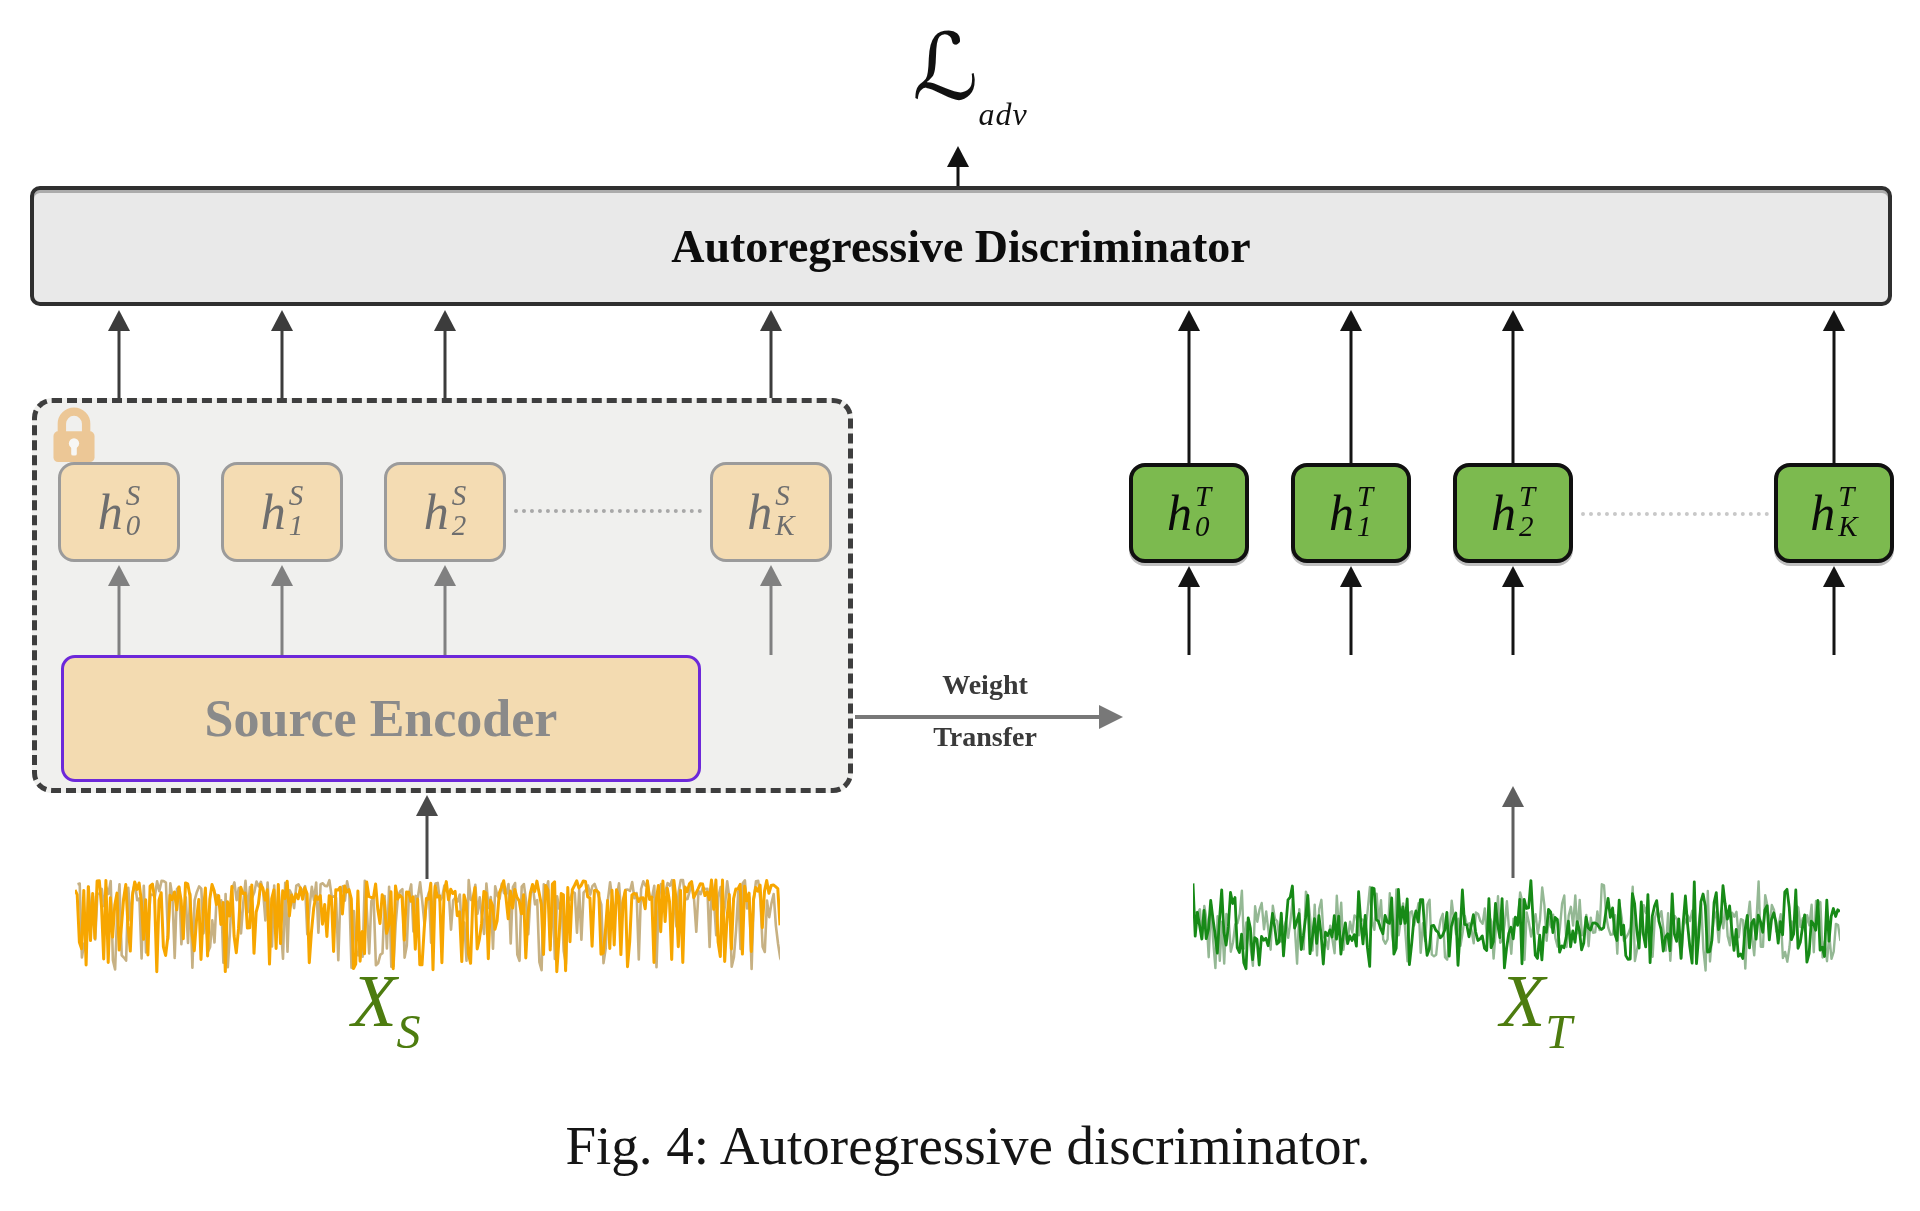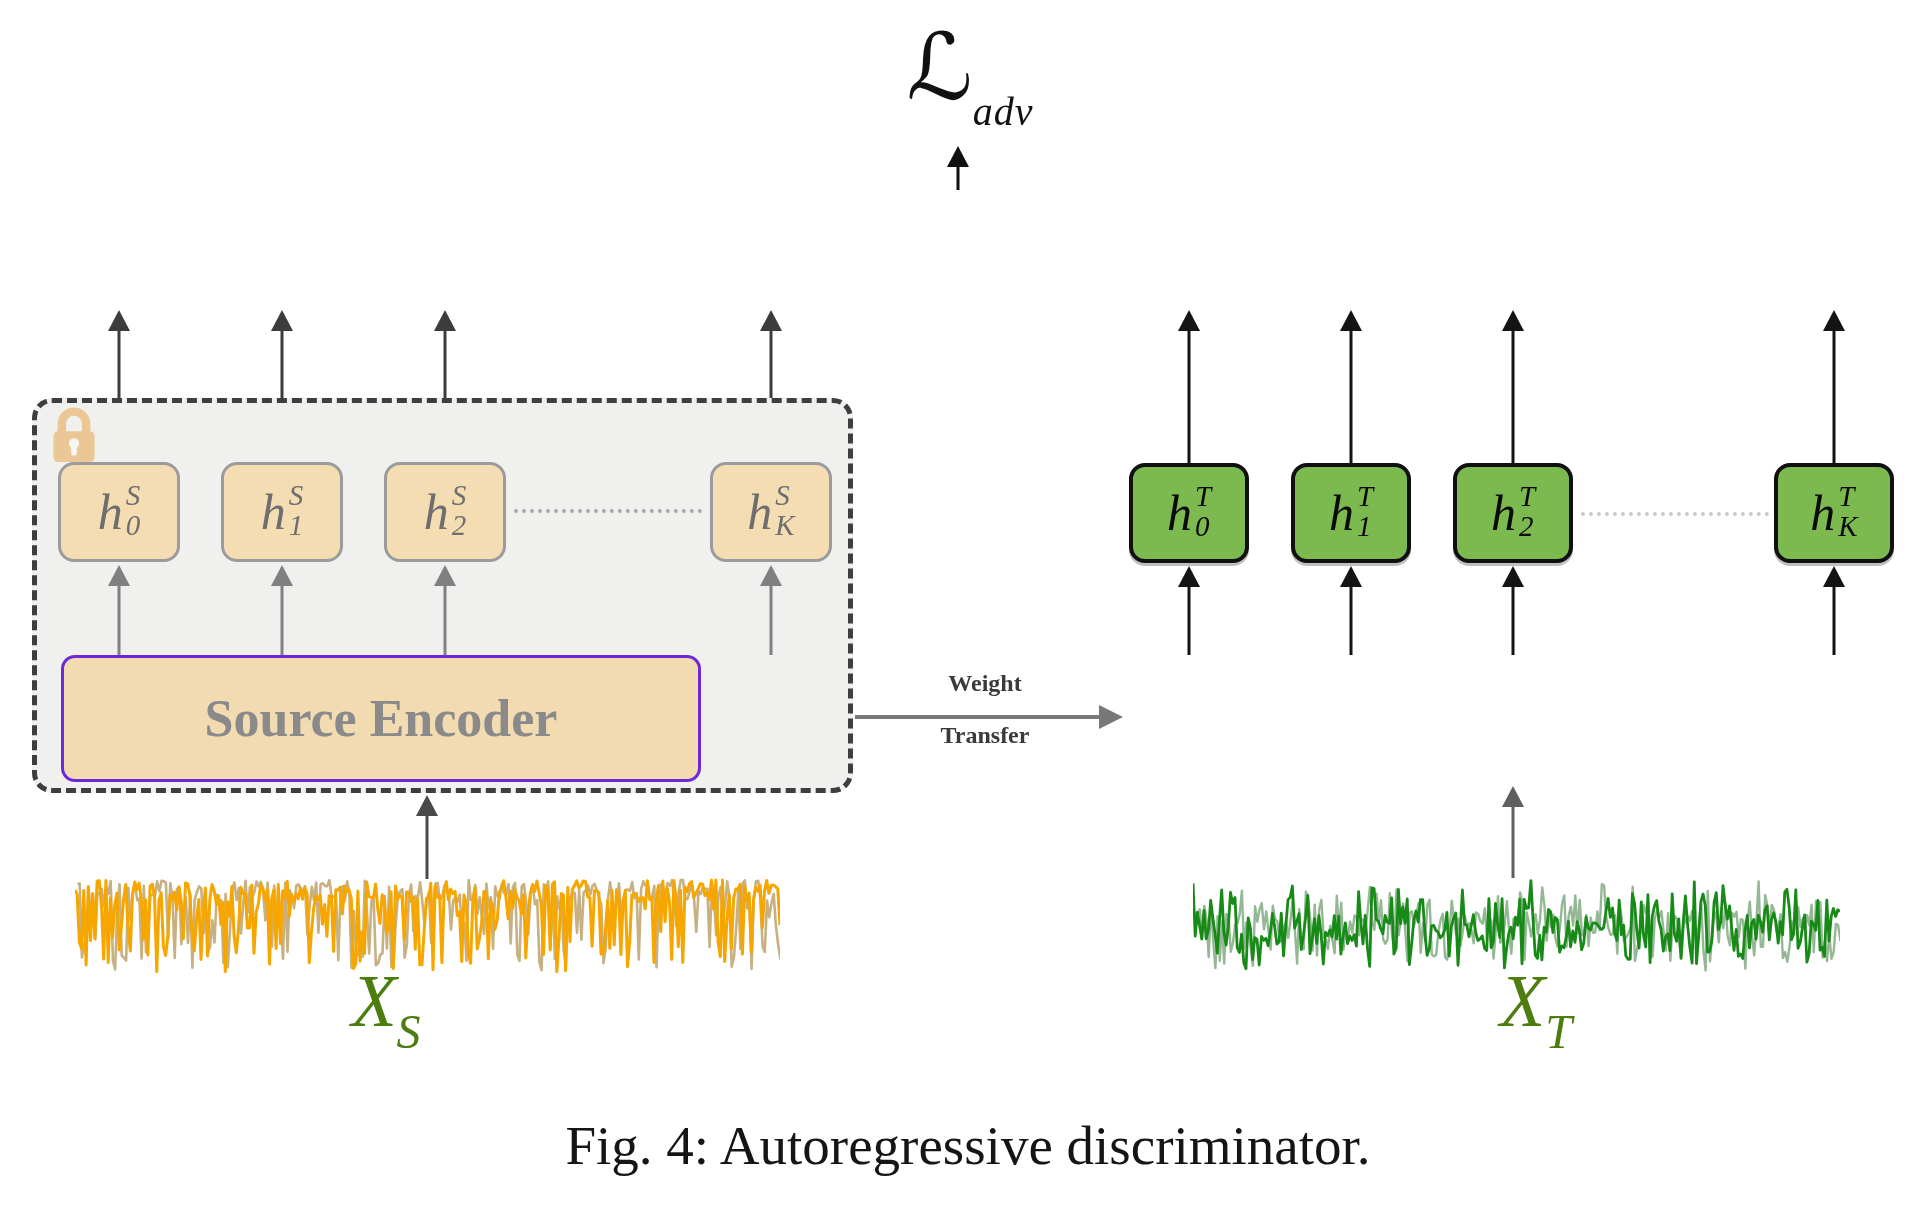--- a/index.html
+++ b/index.html
@@ -7,21 +7,21 @@
     position:relative; width:1920px; height:1211px; background:#ffffff;
     font-family:"Liberation Serif", serif; overflow:hidden;
   }
 
   
   .loss {
     position:absolute; left:850px; top:22px; width:240px; text-align:center;
     color:#111;
   }
   .loss .scriptL { font-family:"DejaVu Serif","DejaVu Sans",serif; font-style:italic; font-size:92px; line-height:1; }
-  .loss .lsub { font-family:"Liberation Serif",serif; font-style:italic; font-size:40px; vertical-align:-26px; letter-spacing:1px; }
+  .loss .lsub { font-family:"Liberation Serif",serif; font-style:italic; font-size:32px; vertical-align:-26px; letter-spacing:1px; }
 
   
   .varrow { position:absolute; width:24px; }
   .varrow .vline { position:absolute; left:50%; transform:translateX(-50%); top:12px; bottom:0; width:3px; background:currentColor; }
   .varrow .vhead { position:absolute; top:0; left:50%; transform:translateX(-50%); width:0; height:0;
     border-left:11px solid transparent; border-right:11px solid transparent; border-bottom:21px solid currentColor; }
 
   
   .harrow { position:absolute; height:28px; }
   .harrow .hline { position:absolute; left:0; right:16px; top:50%; height:4px; transform:translateY(-50%); background:currentColor; }
@@ -69,21 +69,21 @@
     background:#f3dbb1; border:3px solid #6d28d9; color:#8a8a8a;
   }
   .encoder.target {
     left:1129px; top:655px; width:767px; height:128px;
     background:#7cba4f; border:4px solid #101010; color:#0a0a0a;
     box-shadow:0 3px 0 rgba(0,0,0,0.25);
   }
   .encoder .enc-label { font-weight:bold; font-size:52px; }
 
   
-  .wt-label { position:absolute; width:250px; text-align:center; font-weight:bold; font-size:24px; color:#3a3a3a; line-height:1.1; }
+  .wt-label { position:absolute; width:250px; text-align:center; font-weight:bold; font-size:28px; color:#3a3a3a; line-height:1.1; }
 
   
   .wave { position:absolute; }
 
   
   .xlabel { position:absolute; width:220px; text-align:center; color:#4d7c0f; }
   .xlabel .xmain { font-style:italic; font-size:74px; line-height:1; }
   .xlabel .xsub { font-style:italic; font-size:48px; vertical-align:-22px; }
 
   
@@ -96,20 +96,23 @@
 <div class="figure">
 
   <div class="loss">
     <span class="scriptL">ℒ</span><span class="lsub">adv</span>
   </div>
   <div class="varrow" style="left:946px; top:146px; height:44px; color:#111;">
     <div class="vhead"></div>
       <div class="vline"></div>
   </div>
 
+  <div class="disc">
+    <span class="disc-label">Autoregressive Discriminator</span>
+  </div>
 
   <div class="varrow" style="left:107px; top:310px; height:152px; color:#3c3c3c;">
       <div class="vhead"></div>
       <div class="vline"></div>
     </div>
   <div class="varrow" style="left:270px; top:310px; height:152px; color:#3c3c3c;">
       <div class="vhead"></div>
       <div class="vline"></div>
     </div>
   <div class="varrow" style="left:433px; top:310px; height:152px; color:#3c3c3c;">

